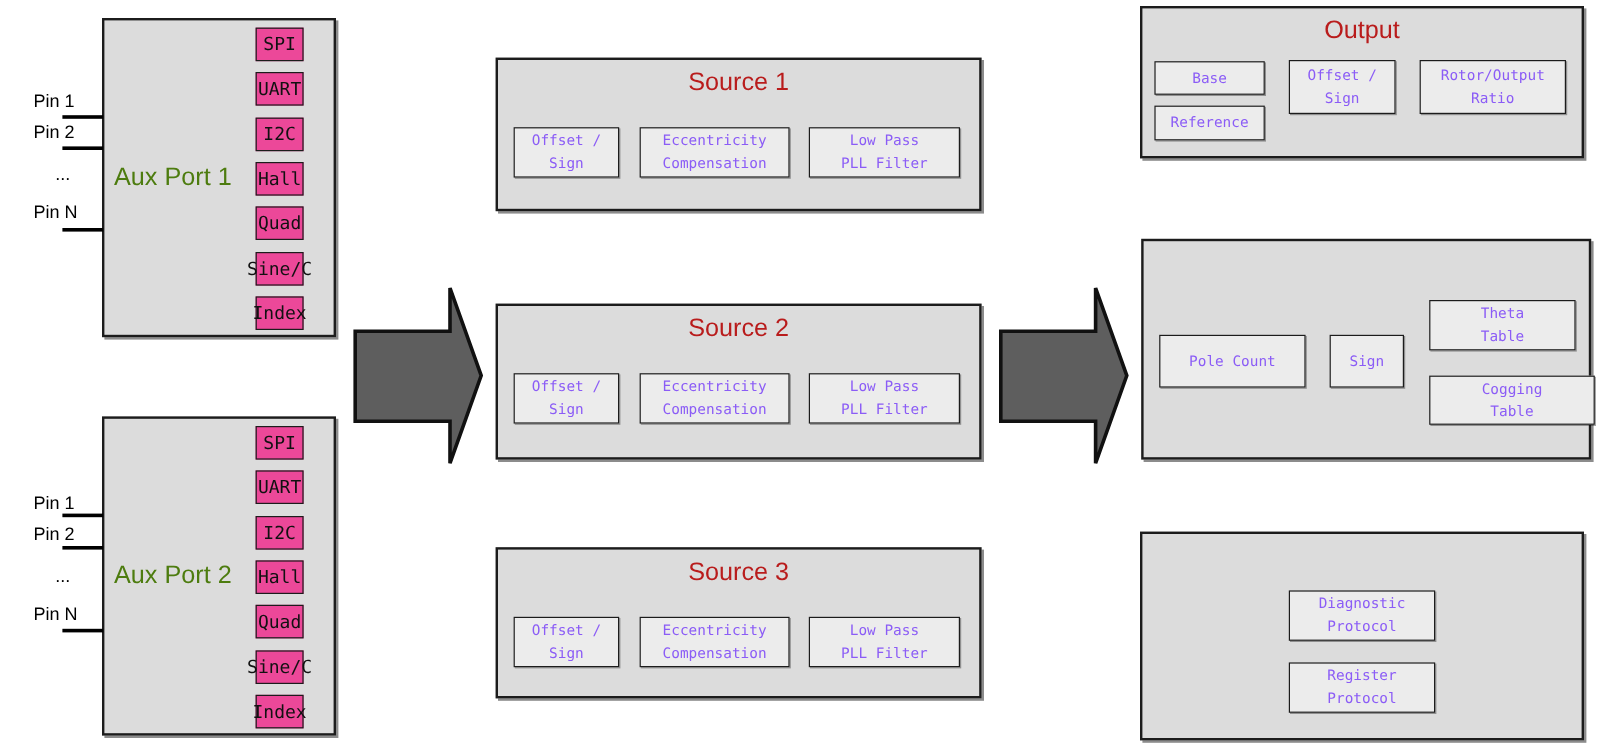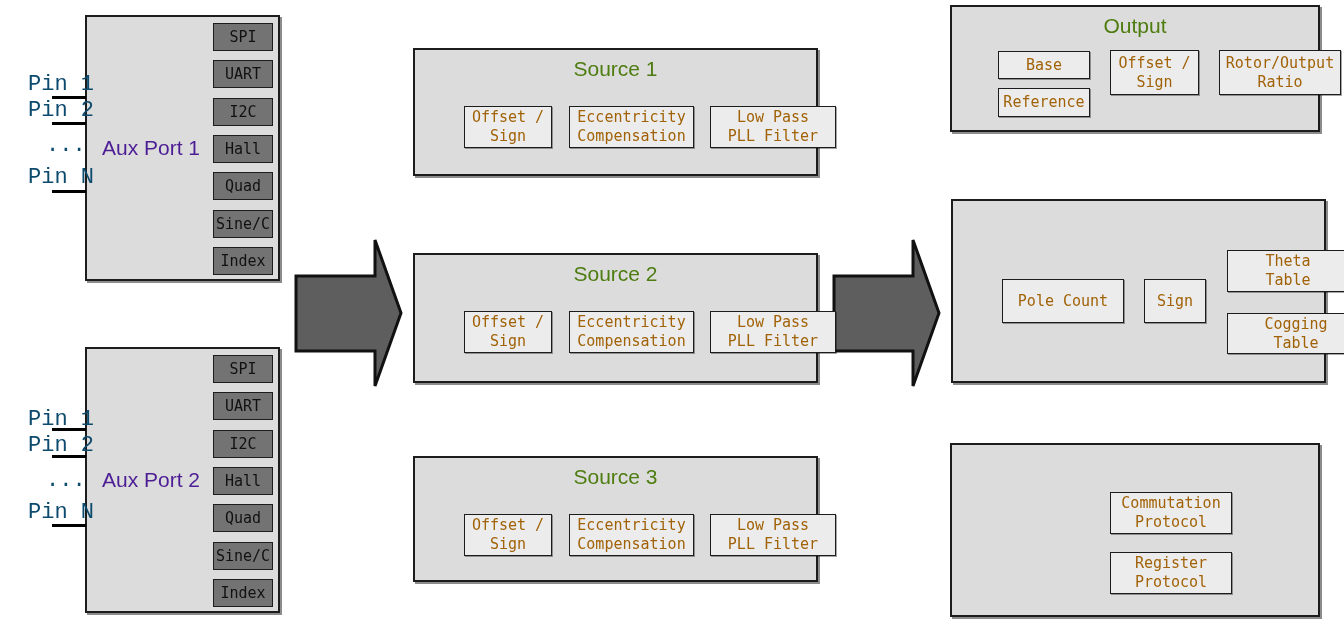--- a/index.html
+++ b/index.html
@@ -9,54 +9,54 @@
     font-family:"Liberation Sans", sans-serif;
   }
   
   .block {
     position:absolute; box-sizing:border-box;
     background:#dcdcdc; border:2px solid #1c1c1c;
     box-shadow:2px 2px 0 rgba(0,0,0,0.45);
   }
   .block-title {
     position:absolute; left:0; right:0; top:7px;
-    text-align:center; font-size:21px; color:#4d7c0f;
+    text-align:center; font-size:21px; color:#b91c1c;
   }
   
   .module {
     position:absolute; box-sizing:border-box;
     background:#ececec; border:1.5px solid #1c1c1c;
     box-shadow:1px 1px 0 rgba(0,0,0,0.35);
     display:flex; align-items:center; justify-content:center;
     font-family:"DejaVu Sans Mono", monospace;
-    font-size:15px; line-height:19px; color:#a16207;
-    text-align:center; white-space:pre-line;margin-left:36px;
+    font-size:12px; line-height:19px; color:#8b5cf6;
+    text-align:center; white-space:pre-line;
   }
   
   .aux-title {
     position:absolute; left:8px; top:50%; width:112px;
-    transform:translateY(-50%); text-align:center;
-    font-size:21px; color:#4c1d95;
+    transform:translateY(-50%); 
+    font-size:21px; color:#4d7c0f;
   }
   .proto-col {
     position:absolute; top:6px; bottom:4px; right:5px; width:60px;
     display:flex; flex-direction:column; justify-content:space-between;
   }
   .proto-box {
-    box-sizing:border-box; height:28px; width:60px;
-    background:#737373; border:1.5px solid #1c1c1c;
+    box-sizing:border-box; height:28px; width:40px;
+    background:#ec4899; border:1.5px solid #1c1c1c;
     display:flex; align-items:center; justify-content:center;
     font-family:"DejaVu Sans Mono", monospace;
     font-size:15px; color:#111;
   }
   
   .pin-label {
     position:absolute;
-    font-family:Liberation Mono, monospace;
-    font-size:22px; line-height:18px; color:#0c4a6e;
+    font-family:Liberation Sans, sans-serif;
+    font-size:15px; line-height:18px; color:#000000;
   }
   .pin-line {
     position:absolute; height:3px; width:34px; left:52px;
     background:#000;
   }
   .arrow-svg { position:absolute; width:110px; height:150px; }
 </style>
 </head>
 <body>
 
@@ -154,19 +154,19 @@
   <div class="block" style="left:951px; top:199px; width:375px; height:184px;">
     <div class="module" style="left:13px; top:78px; width:122px; height:44px;text-align:right;">Pole Count</div>
     <div class="module" style="left:155px; top:78px; width:62px; height:44px;">Sign</div>
     <div class="module" style="left:238px; top:49px; width:122px; height:42px;">Theta
 Table</div>
     <div class="module" style="left:238px; top:112px; width:138px; height:41px;">Cogging
 Table</div>
   </div>
 
   <div class="block" style="left:950px; top:443px; width:370px; height:174px;">
-    <div class="module" style="left:122px; top:47px; width:122px; height:42px;">Commutation
+    <div class="module" style="left:122px; top:47px; width:122px; height:42px;">Diagnostic
 Protocol</div>
     <div class="module" style="left:122px; top:107px; width:122px; height:42px;">Register
 Protocol</div>
   </div>
 
 </div>
 
 </body></html>

